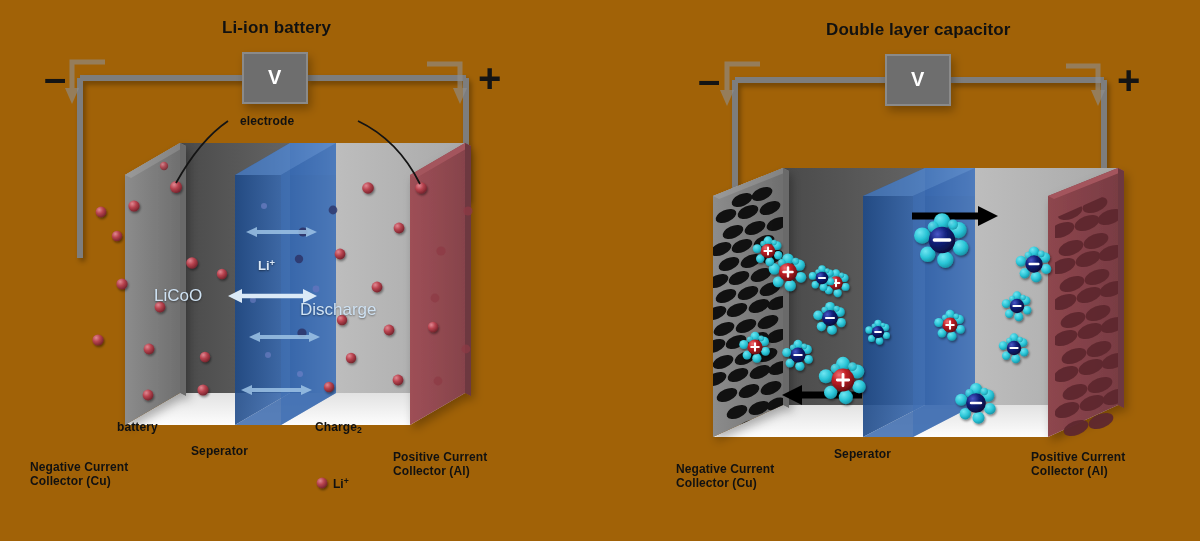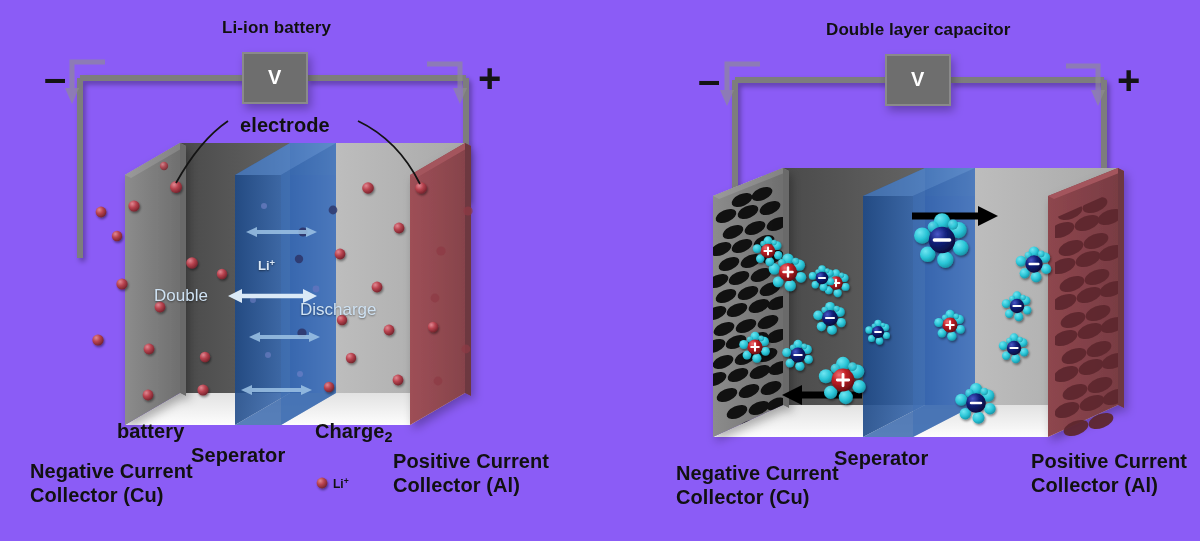--- a/index.html
+++ b/index.html
@@ -1,21 +1,21 @@
 <!DOCTYPE html>
 <html><head>
 <meta charset="utf-8">
 <style>
   html,body{margin:0;padding:0;background:#ffffff;}
   body{width:1200px;height:541px;overflow:hidden;
        font-family:"Liberation Sans","DejaVu Sans",sans-serif;}
-  #stage{position:relative;width:1200px;height:541px;background:#8b5cf6;}
+  #stage{position:relative;width:1200px;height:541px;background:#a16207;}
   svg{display:block;}
   .lbl{position:absolute;color:#111;font-weight:700;letter-spacing:.1px;line-height:1.18;}
-  .lbl.md{font-size:20px;}
+  .lbl.md{font-size:12px;}
   .lbl.tt{font-size:17px;}
   .sub{font-size:.72em;vertical-align:-0.28em;}
   .sup{font-size:.72em;vertical-align:0.45em;}
   .signbig{position:absolute;font-size:40px;font-weight:700;color:#141414;line-height:1;}
   .vlbl{position:absolute;color:#fff;font-size:20px;font-weight:600;}
   .cd{position:absolute;color:#cfe2f3;font-size:17px;font-weight:500;
       text-shadow:0 1px 2px rgba(0,0,0,.45);}
   .liplus{position:absolute;color:#dce9f7;font-size:13px;font-weight:600;
       text-shadow:0 1px 2px rgba(0,0,0,.5);}
   .legtxt{position:absolute;font-size:12px;font-weight:700;color:#111;}
@@ -475,21 +475,21 @@
     </g>
   </g>
 </svg>
 
 <div class="lbl tt" style="left:222px;top:18px;">Li-ion battery</div>
 <div class="vlbl" style="left:268px;top:66px;">V</div>
 <div class="signbig" style="left:44px;top:58px;">–</div>
 <div class="signbig" style="left:478px;top:58px;">+</div>
 <div class="lbl md" style="left:240px;top:114px;">electrode</div>
 
-<div class="cd" style="left:154px;top:286px;">Double</div>
+<div class="cd" style="left:154px;top:286px;">LiCoO</div>
 <div class="cd" style="left:300px;top:292px;margin-top:8px;">Discharge</div>
 <div class="liplus" style="left:258px;top:258px;">
   <span>Li</span><span class="sup">+</span>
 </div>
 
 <div class="lbl md" style="left:117px;top:420px;">battery</div>
 <div class="lbl md" style="left:191px;top:444px;">Seperator</div>
 <div class="lbl md" style="left:315px;top:420px;">
   <span>Charge</span><span class="sub">2</span>
 </div>

